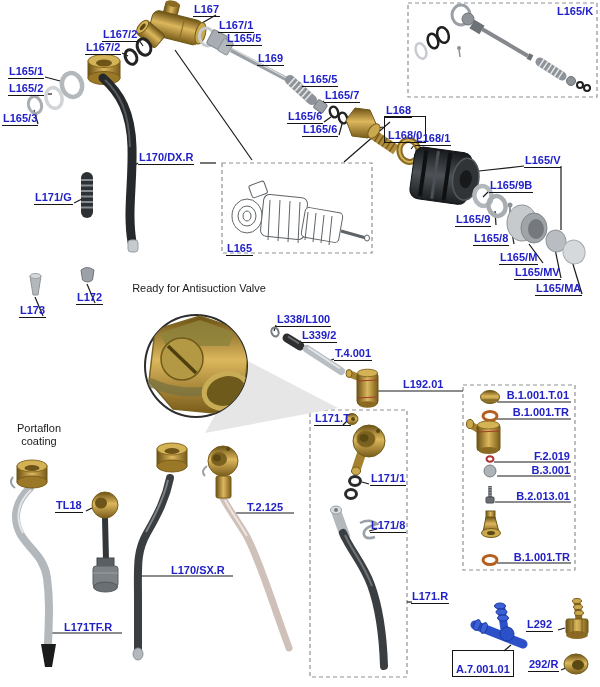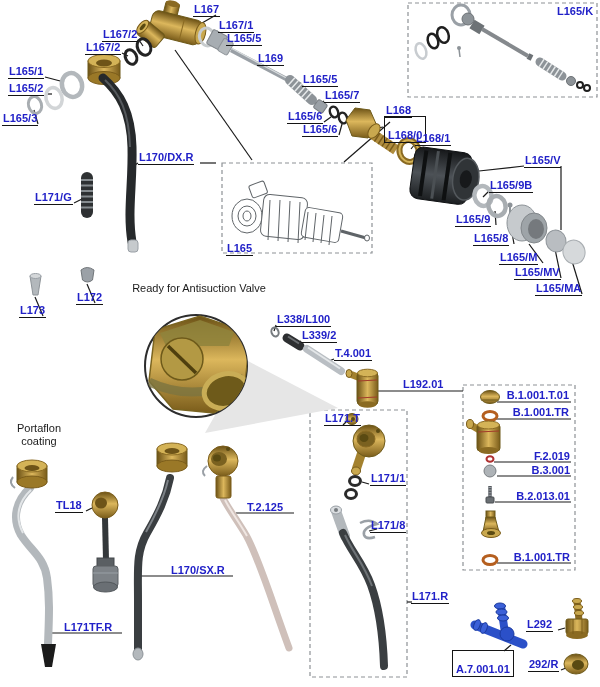--- a/index.html
+++ b/index.html
@@ -412,21 +412,21 @@
 <div class="lbl" style="left:514px;top:266px">L165/MV</div>
 <div class="lbl" style="left:535px;top:282px">L165/MA</div>
 <div class="lbl" style="left:34px;top:191px">L171/G</div>
 <div class="lbl" style="left:226px;top:242px">L165</div>
 <div class="lbl" style="left:19px;top:304px">L173</div>
 <div class="lbl" style="left:76px;top:291px">L172</div>
 <div class="lbl" style="left:276px;top:313px">L338/L100</div>
 <div class="lbl" style="left:301px;top:329px">L339/2</div>
 <div class="lbl" style="left:334px;top:347px">T.4.001</div>
 <div class="lbl noline" style="left:402px;top:378px">L192.01</div>
-<div class="lbl" style="left:324px;top:412px">L171.T</div>
+<div class="lbl" style="left:314px;top:412px">L171.T</div>
 <div class="lbl noline" style="right:30px;top:389px">B.1.001.T.01</div>
 <div class="lbl noline" style="right:30px;top:406px">B.1.001.TR</div>
 <div class="lbl noline" style="right:29px;top:450px">F.2.019</div>
 <div class="lbl noline" style="right:29px;top:464px">B.3.001</div>
 <div class="lbl noline" style="right:29px;top:490px">B.2.013.01</div>
 <div class="lbl noline" style="right:29px;top:551px">B.1.001.TR</div>
 <div class="lbl" style="left:55px;top:499px">TL18</div>
 <div class="lbl noline" style="left:246px;top:501px">T.2.125</div>
 <div class="lbl noline" style="left:170px;top:564px">L170/SX.R</div>
 <div class="lbl noline" style="left:63px;top:621px">L171TF.R</div>

